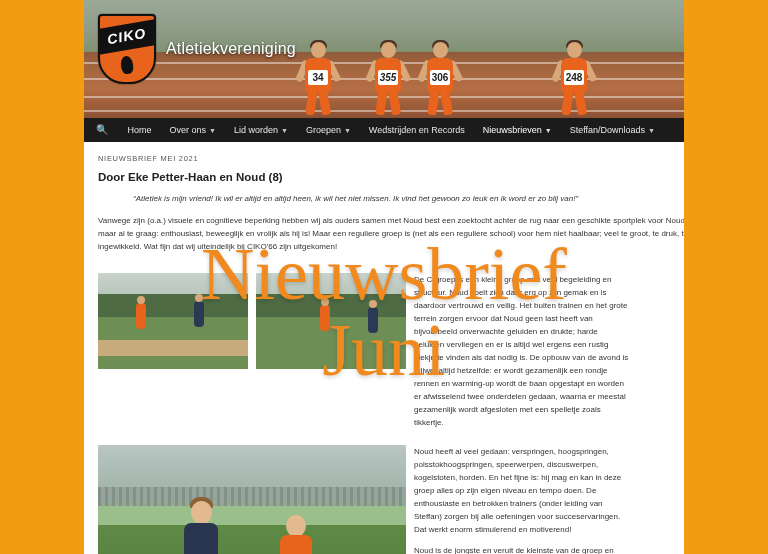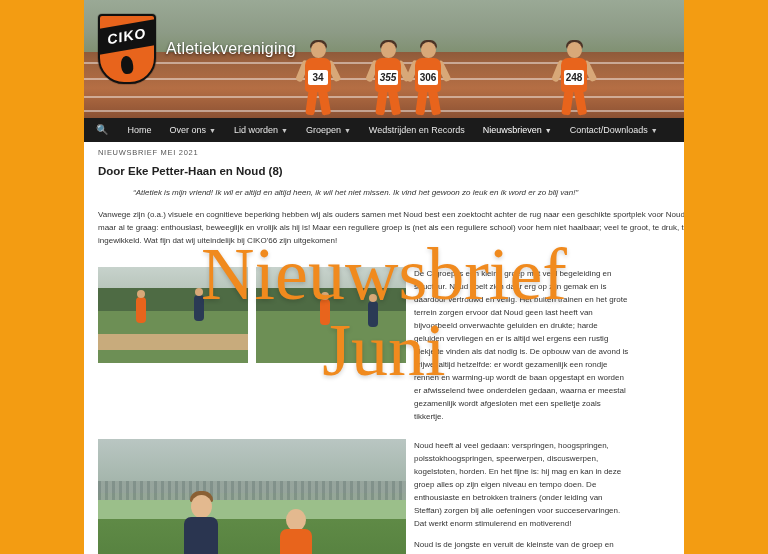--- a/index.html
+++ b/index.html
@@ -189,21 +189,21 @@
     padding: 0 10px 0 6px;
     line-height: 24px;
   }
 
   
   .content {
     position: relative;
     width: 680px;
     height: 412px;
     background: #ffffff;
-    padding: 6px 14px 0 14px;
+    padding: 12px 14px 0 14px;
     box-sizing: border-box;
     border-radius: 21px;
   }
   .kicker {
     font-size: 7.5px;
     color: #555;
     letter-spacing: .7px;
     margin-bottom: 8px;
   }
   .headline {
@@ -363,21 +363,21 @@
     <div class="runner" style="left:284px;font-style:italic;">
       <div class="hair"></div>
         <div class="head"></div>
         <div class="armL"></div>
         <div class="armR"></div>
       <div class="torso"></div>
       <div class="bib">355</div>
       <div class="legL"></div>
         <div class="legR"></div>
     </div>
-    <div class="runner" style="left:324px;">
+    <div class="runner" style="left:336px;">
       <div class="hair"></div>
         <div class="head"></div>
         <div class="armL"></div>
         <div class="armR"></div>
       <div class="torso"></div>
       <div class="bib">306</div>
       <div class="legL"></div>
         <div class="legR"></div>
     </div>
     <div class="runner" style="left:470px;">
@@ -404,21 +404,21 @@
   </div>
 
   <div class="nav">
     <div class="nav-search">🔍</div>
     <div class="nav-item"><span>Home</span></div>
     <div class="nav-item"><span>Over ons</span><span class="caret">▼</span></div>
     <div class="nav-item"><span>Lid worden</span><span class="caret">▼</span></div>
     <div class="nav-item"><span>Groepen</span><span class="caret">▼</span></div>
     <div class="nav-item"><span>Wedstrijden en Records</span></div>
     <div class="nav-item active"><span>Nieuwsbrieven</span><span class="caret">▼</span></div>
-    <div class="nav-item"><span>Contact/Downloads</span><span class="caret">▼</span></div>
+    <div class="nav-item"><span>Steffan/Downloads</span><span class="caret">▼</span></div>
   </div>
 
   <div class="content">
     <div class="kicker">NIEUWSBRIEF MEI 2021</div>
     <div class="headline">Door Eke Petter-Haan en Noud (8)</div>
 
     <p class="para italic">“Atletiek is mijn vriend! Ik wil er altijd en altijd heen, ik wil het niet missen. Ik vind het gewoon zo leuk en ik word er zo blij van!”</p>
     <p class="para">Vanwege zijn (o.a.) visuele en cognitieve beperking hebben wij als ouders samen met Noud best een zoektocht achter de rug naar een geschikte sportplek voor Noud. Sporten wil hij maar al te graag: enthousiast, beweeglijk en vrolijk als hij is! Maar een reguliere groep is (net als een reguliere school) voor hem niet haalbaar; veel te groot, te druk, te snel en te ingewikkeld. Wat fijn dat wij uiteindelijk bij CIKO'66 zijn uitgekomen!</p>
 
     <div class="photo-row-1">

